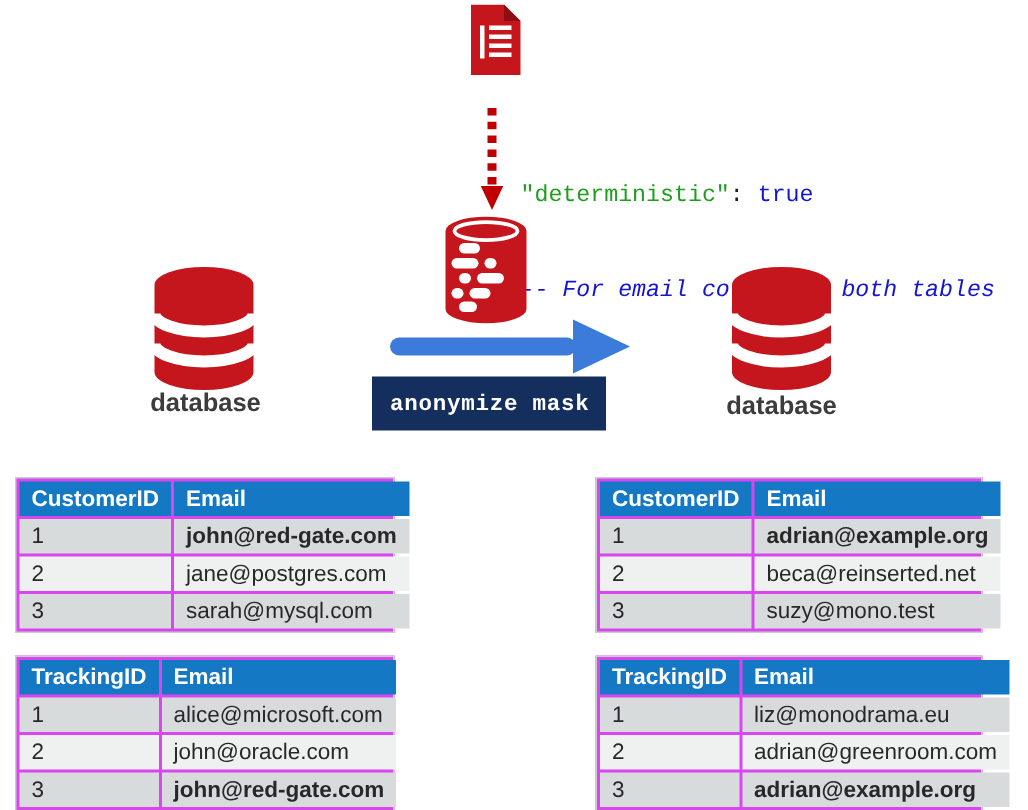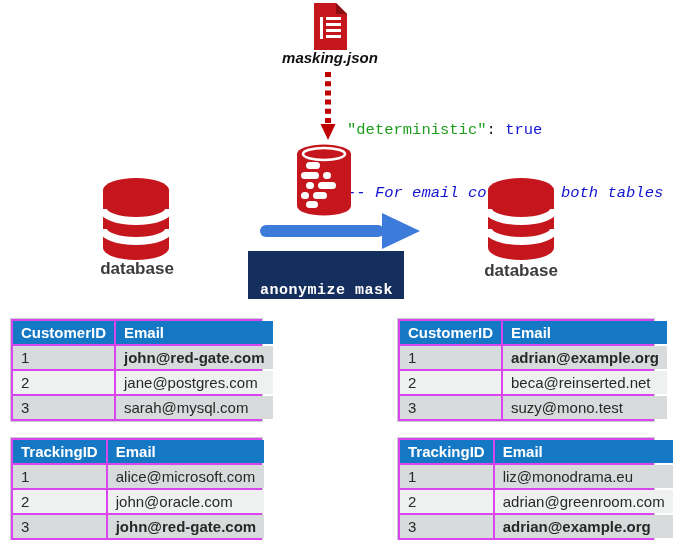--- a/index.html
+++ b/index.html
@@ -13,23 +13,23 @@
 
   
   .code{left:347px;top:78px;font-family:"Liberation Mono","DejaVu Sans Mono",monospace;
         font-size:15.5px;line-height:21px;white-space:pre;}
   .c-green{color:#1E9E1E;}
   .c-blue{color:#1414D2;}
   .c-dark{color:#202020;}
   .italic{font-style:italic;}
 
   
-  .mask-box{left:248px;top:251px;width:156px;height:48px;background:#142F5E;
+  .mask-box{left:248px;top:251px;width:156px;height:36px;background:#142F5E;
             color:#ffffff;font-family:"Liberation Mono","DejaVu Sans Mono",monospace;
-            font-weight:bold;font-size:15px;display:flex;align-items:flex-end;
+            font-weight:bold;font-size:15px;display:flex;align-items:center;
             padding-left:12px;box-sizing:border-box;letter-spacing:.5px;}
 
   
   .db-label{width:130px;text-align:center;font-weight:bold;font-size:17px;
             line-height:20px;color:#3C3C3C;}
 
   
   .tbl{position:absolute;border:1px solid #C9CDD0;box-sizing:border-box;background:#d946ef;}
   .tbl table{border-collapse:separate;border-spacing:2px;width:100%;}
   .tbl th{background:#1478C4;color:#fff;text-align:left;font-size:15px;
@@ -48,21 +48,20 @@
 
   <svg class="abs" style="left:310px;top:3px" width="40" height="47" viewBox="0 0 40 47">
     <path d="M4 0 H26 L37 11 V47 H4 Z" fill="#C5161D"></path>
     <polygon points="26,0 37,11 26,11" fill="#8C0E12"></polygon>
     <rect x="10" y="14" width="3" height="22" fill="#fff"></rect>
     <rect x="16" y="14" width="15" height="3" fill="#fff"></rect>
     <rect x="16" y="20" width="15" height="3" fill="#fff"></rect>
     <rect x="16" y="26" width="15" height="3" fill="#fff"></rect>
     <rect x="16" y="32" width="15" height="3" fill="#fff"></rect>
   </svg>
-  <div class="abs file-label">masking.json</div>
 
   <svg class="abs" style="left:320px;top:70px" width="16" height="72" viewBox="0 0 16 72">
     <line x1="8" y1="2" x2="8" y2="53" stroke="#C00000" stroke-width="6" stroke-dasharray="5 4.2"></line>
     <polygon points="0.5,54 15.5,54 8,70" fill="#C00000"></polygon>
   </svg>
 
   <div class="abs code">
     <div><span class="c-green">"deterministic"</span><span class="c-dark">: </span><span class="c-blue">true</span></div>
     <div class="c-blue italic">-- For email column in both tables</div>
   </div>

